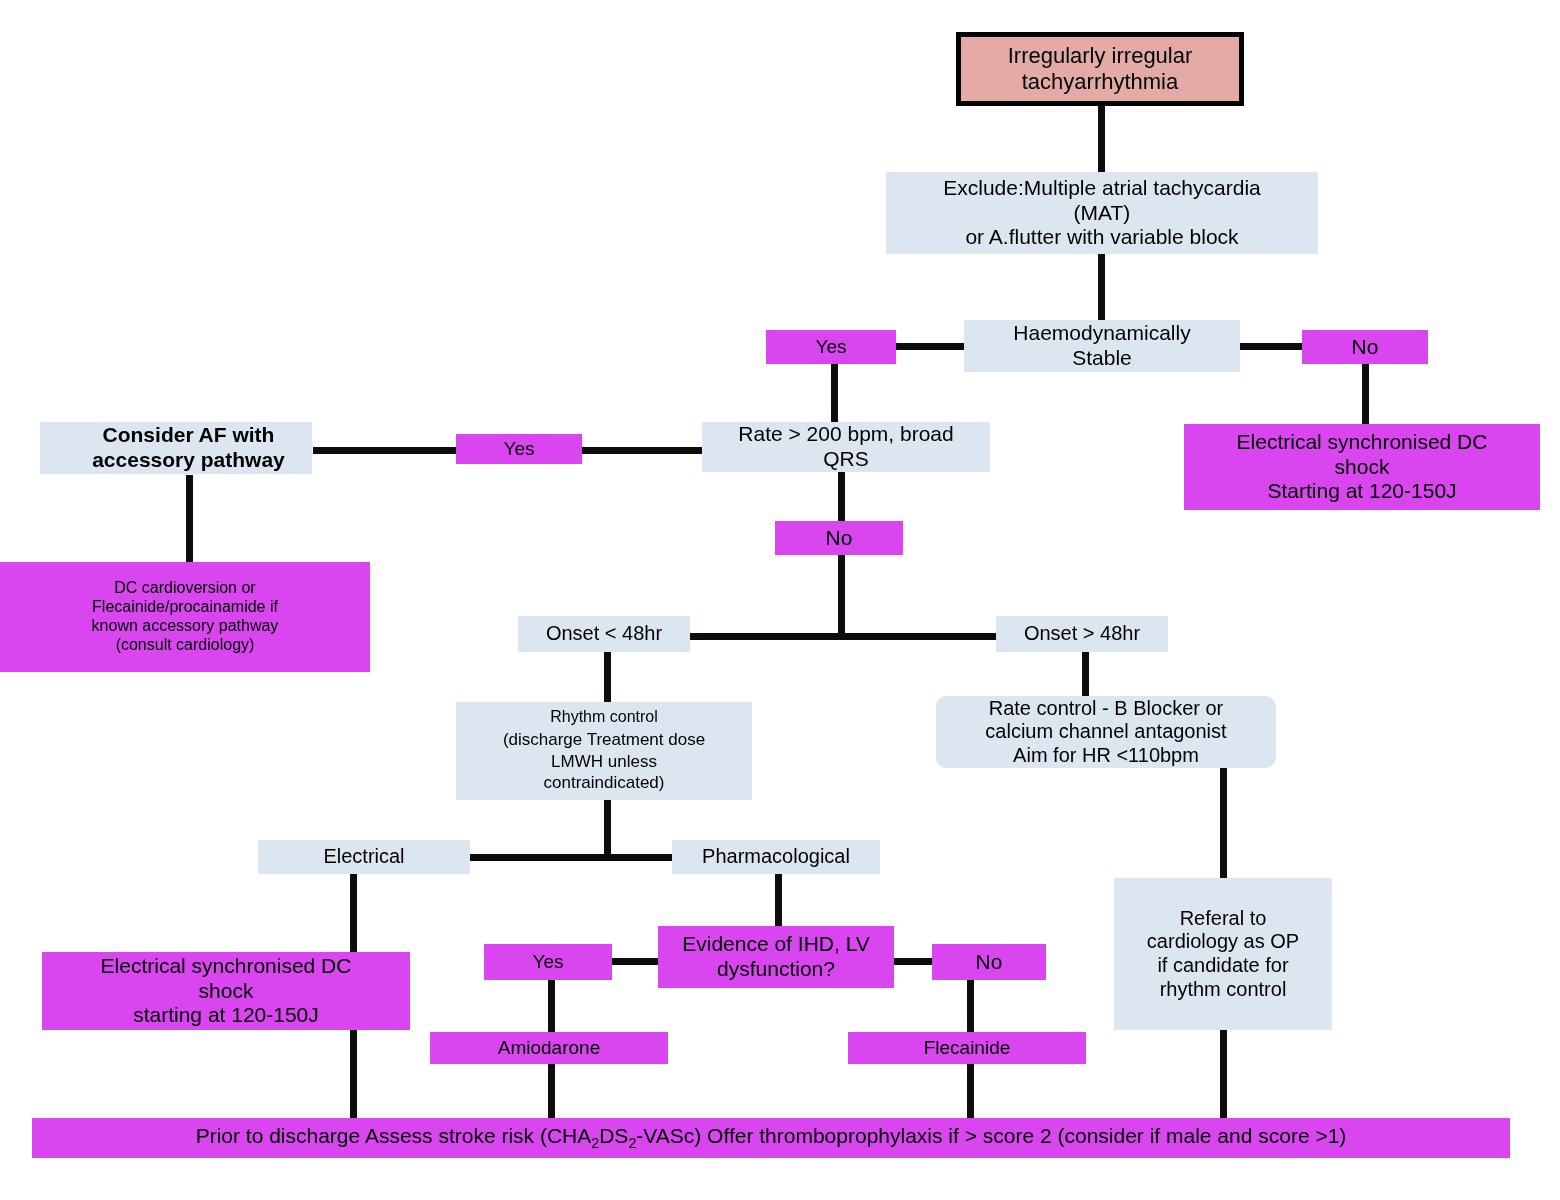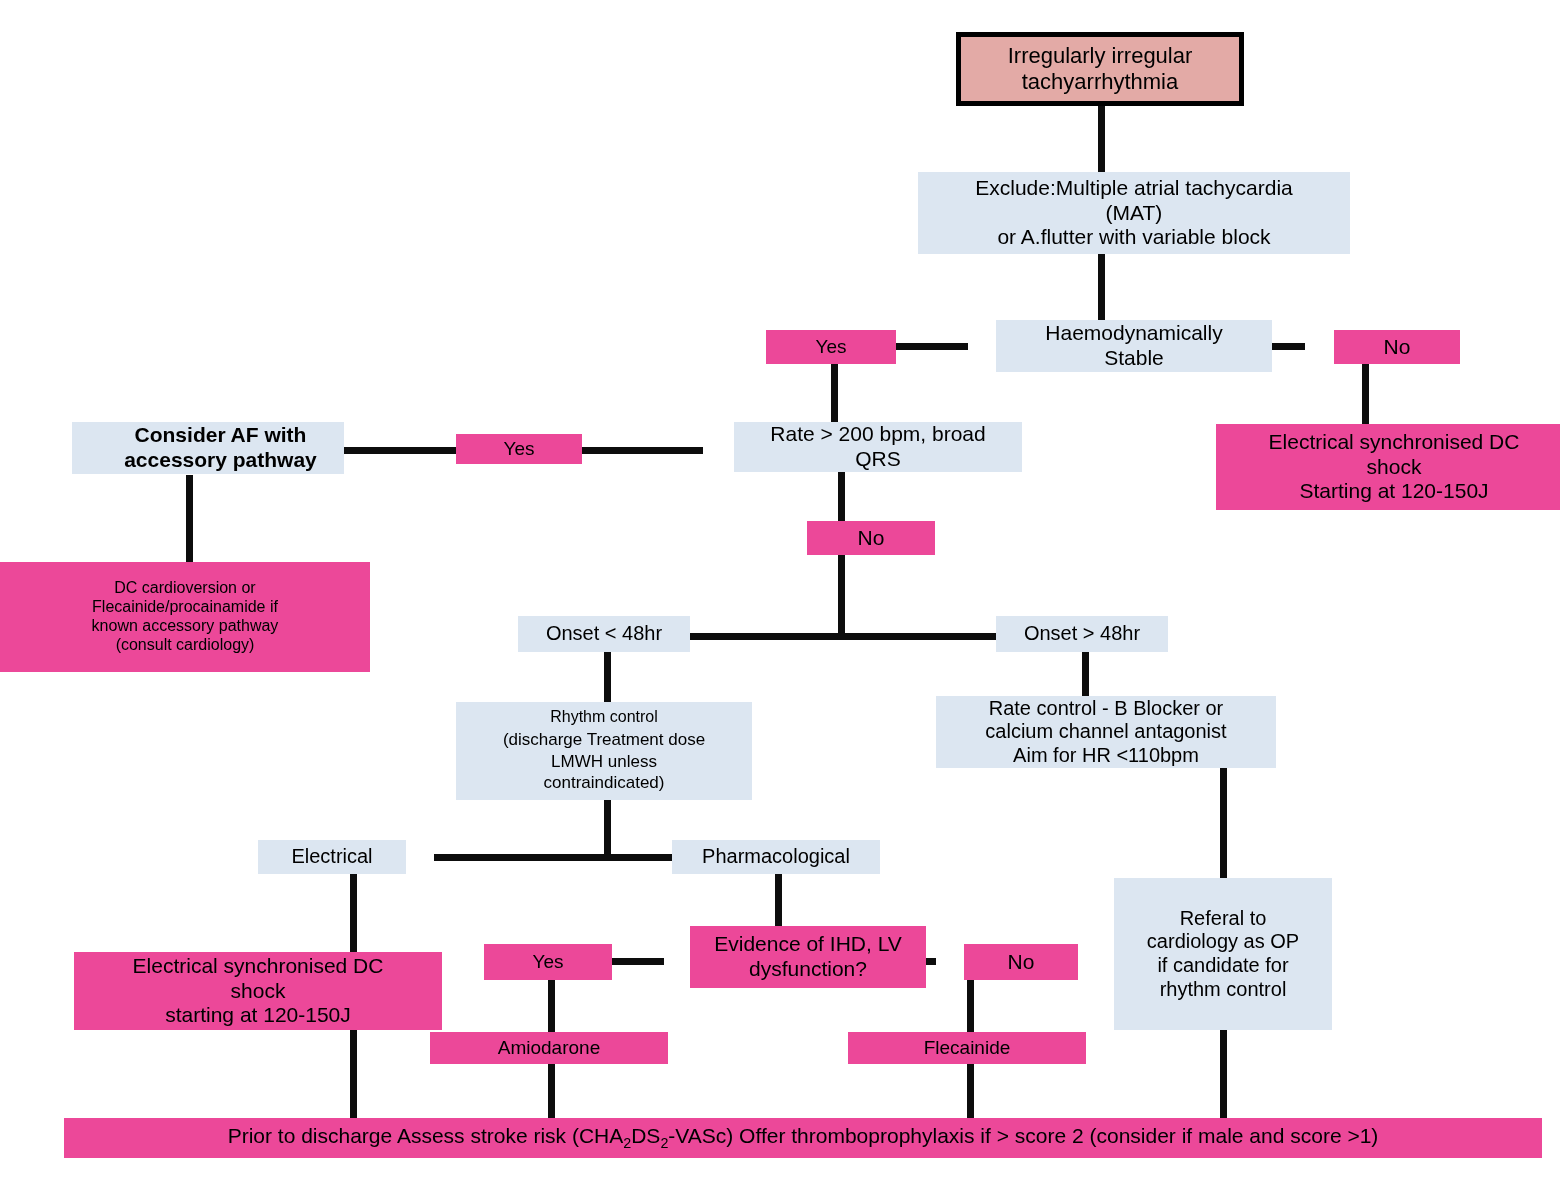--- a/index.html
+++ b/index.html
@@ -21,25 +21,25 @@
     flex-direction:column;
     align-items:center;
     justify-content:center;
     text-align:center;
     color:#000000;
     line-height:1.18;
     z-index:3;
     padding:2px 4px;
   }
   .fill-light{background:#dce6f1;}
-  .fill-mid{background:#ec4899;}
+  .fill-mid{background:#d946ef;}
   .fill-pink{background:#e3aaa6;border:5px solid #000000;}
   .t19{font-size:19px;}
   .t20{font-size:20px;}
-  .t21{font-size:21px;margin-left:32px;}
+  .t21{font-size:21px;}
   .t22{font-size:22px;}
   .t24{font-size:16px;}
   .bold{font-weight:bold;}
   .line{
     position:absolute;
     background:#0d0d0d;
     z-index:1;
   }
   .vline{width:7px;}
   .hline{height:7px;}
@@ -167,27 +167,27 @@
     <div class="nowrap">Onset &gt; 48hr</div>
   </div>
 
   <div class="node fill-light" style="left:456px;top:702px;width:296px;height:98px;">
     <div class="t24" style="margin-bottom:2px;">Rhythm control</div>
     <div class="small-note">(discharge Treatment dose</div>
     <div class="small-note">LMWH unless</div>
     <div class="small-note">contraindicated)</div>
   </div>
 
-  <div class="node fill-light t20" style="left:936px;top:696px;width:340px;height:72px;">
+  <div class="node fill-light t20" style="left:936px;top:696px;width:340px;height:72px;border-radius:11px;">
     <div>Rate control - B Blocker or</div>
     <div>calcium channel antagonist</div>
     <div>Aim for HR &lt;110bpm</div>
   </div>
 
-  <div class="node fill-light t20" style="left:258px;top:840px;width:148px;height:34px;">
+  <div class="node fill-light t20" style="left:258px;top:840px;width:212px;height:34px;">
     <div>Electrical</div>
   </div>
 
   <div class="node fill-light t20" style="left:672px;top:840px;width:208px;height:34px;">
     <div>Pharmacological</div>
   </div>
 
   <div class="node fill-mid t21" style="left:42px;top:952px;width:368px;height:78px;">
     <div>Electrical synchronised DC</div>
     <div>shock</div>

